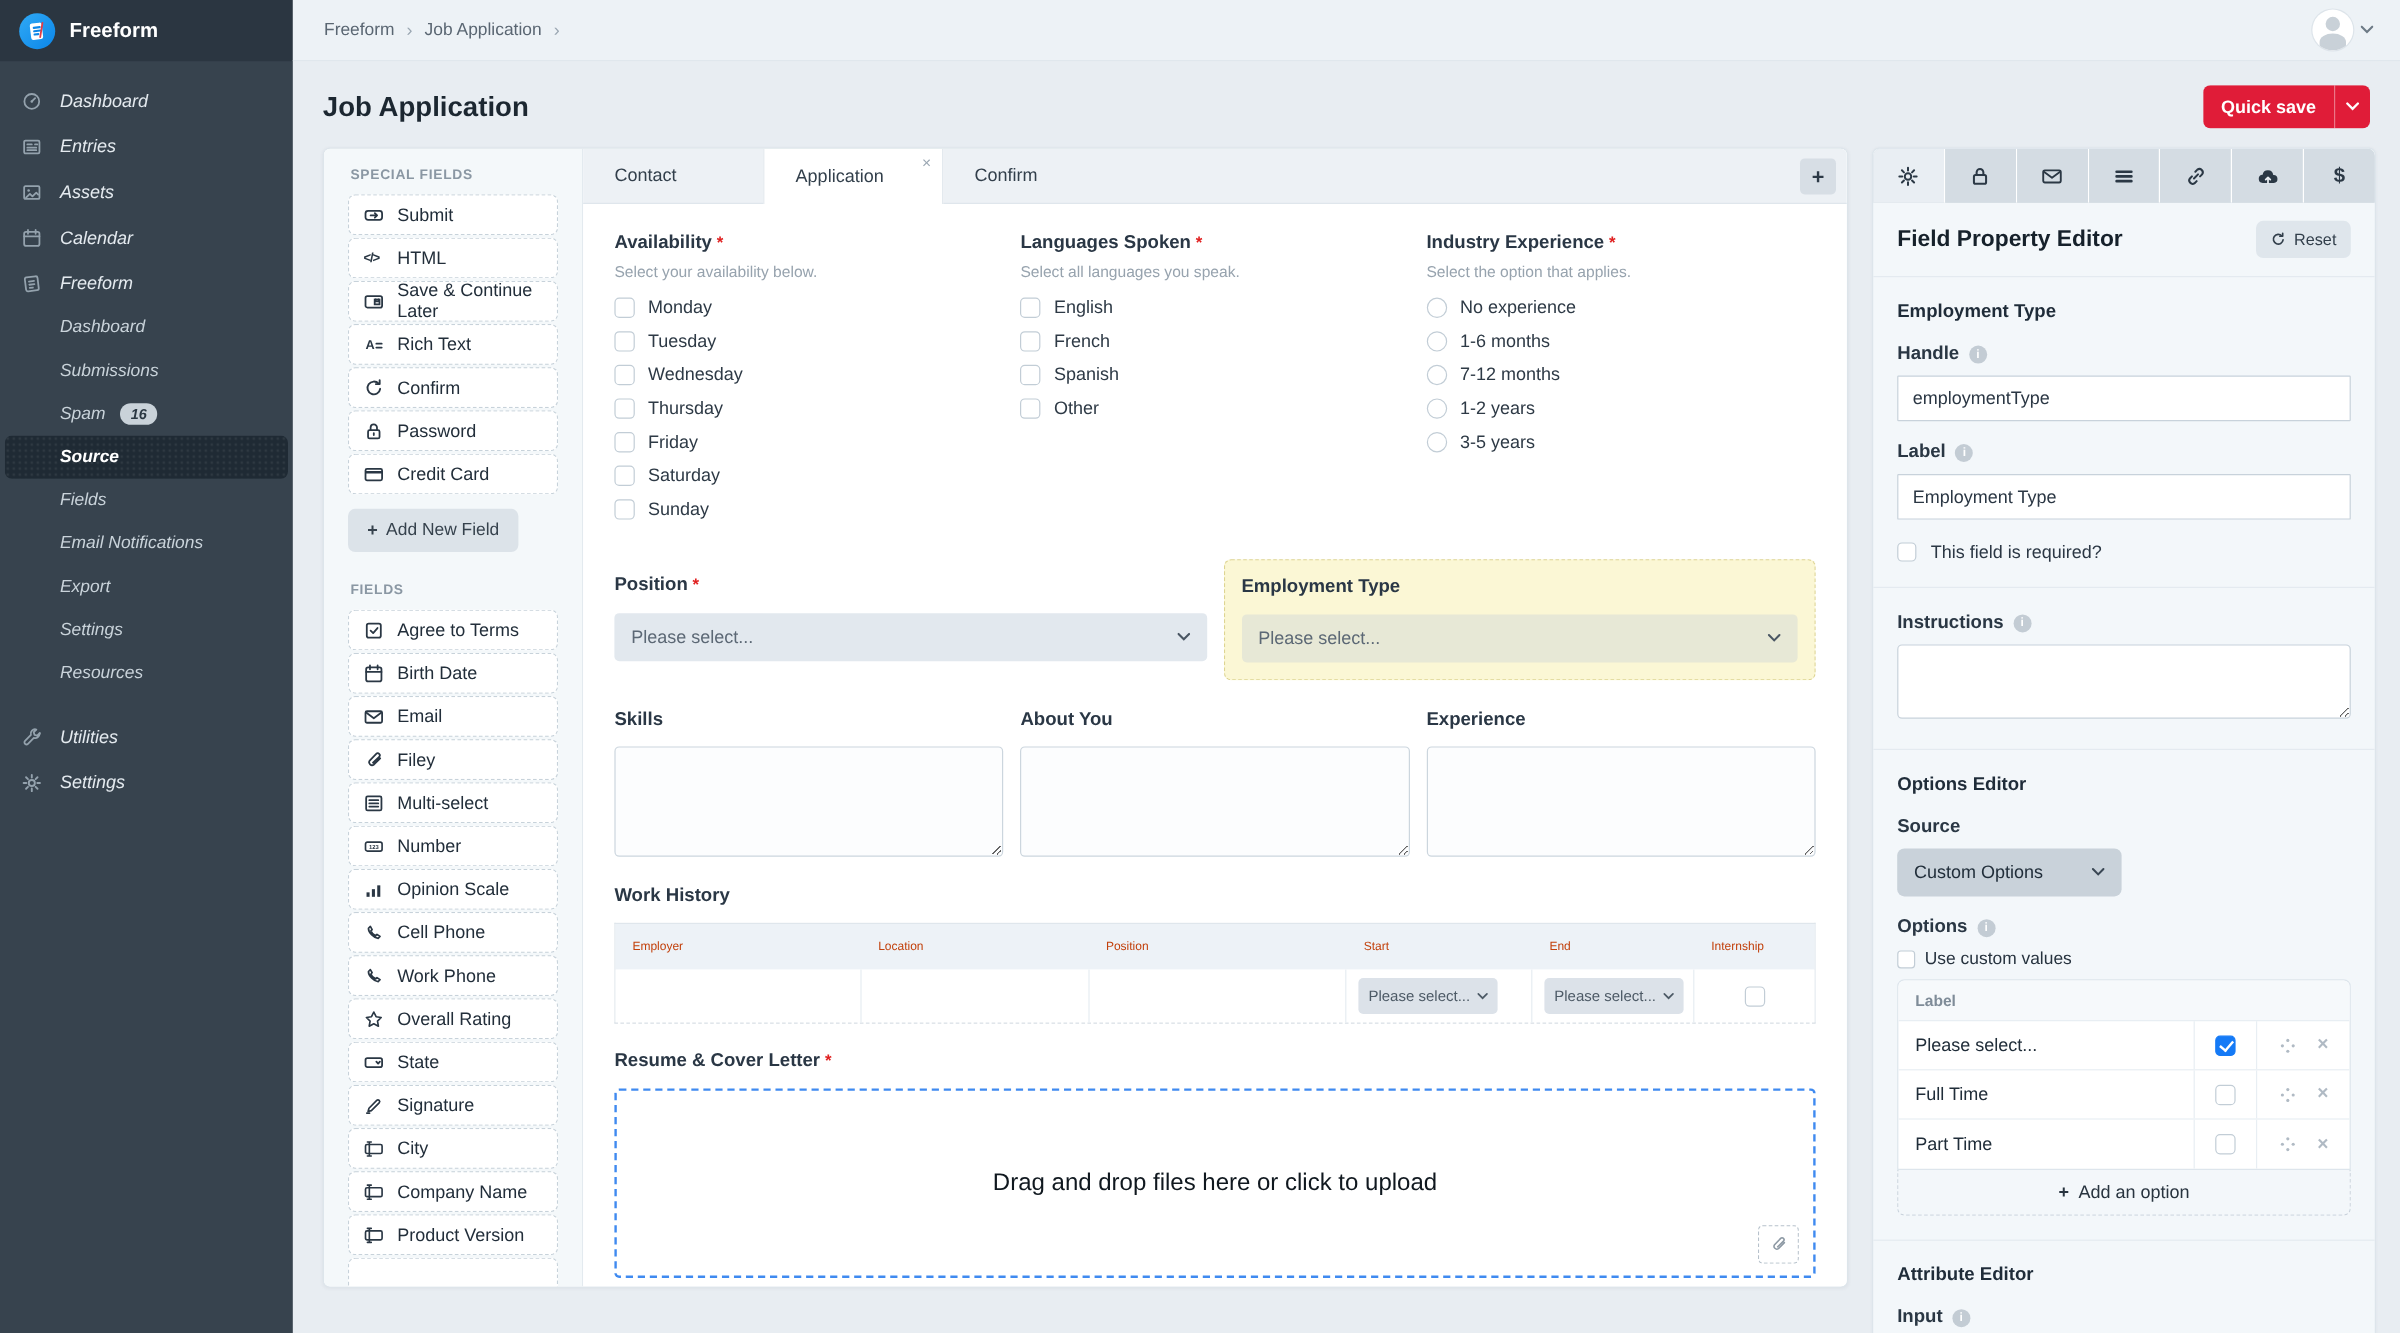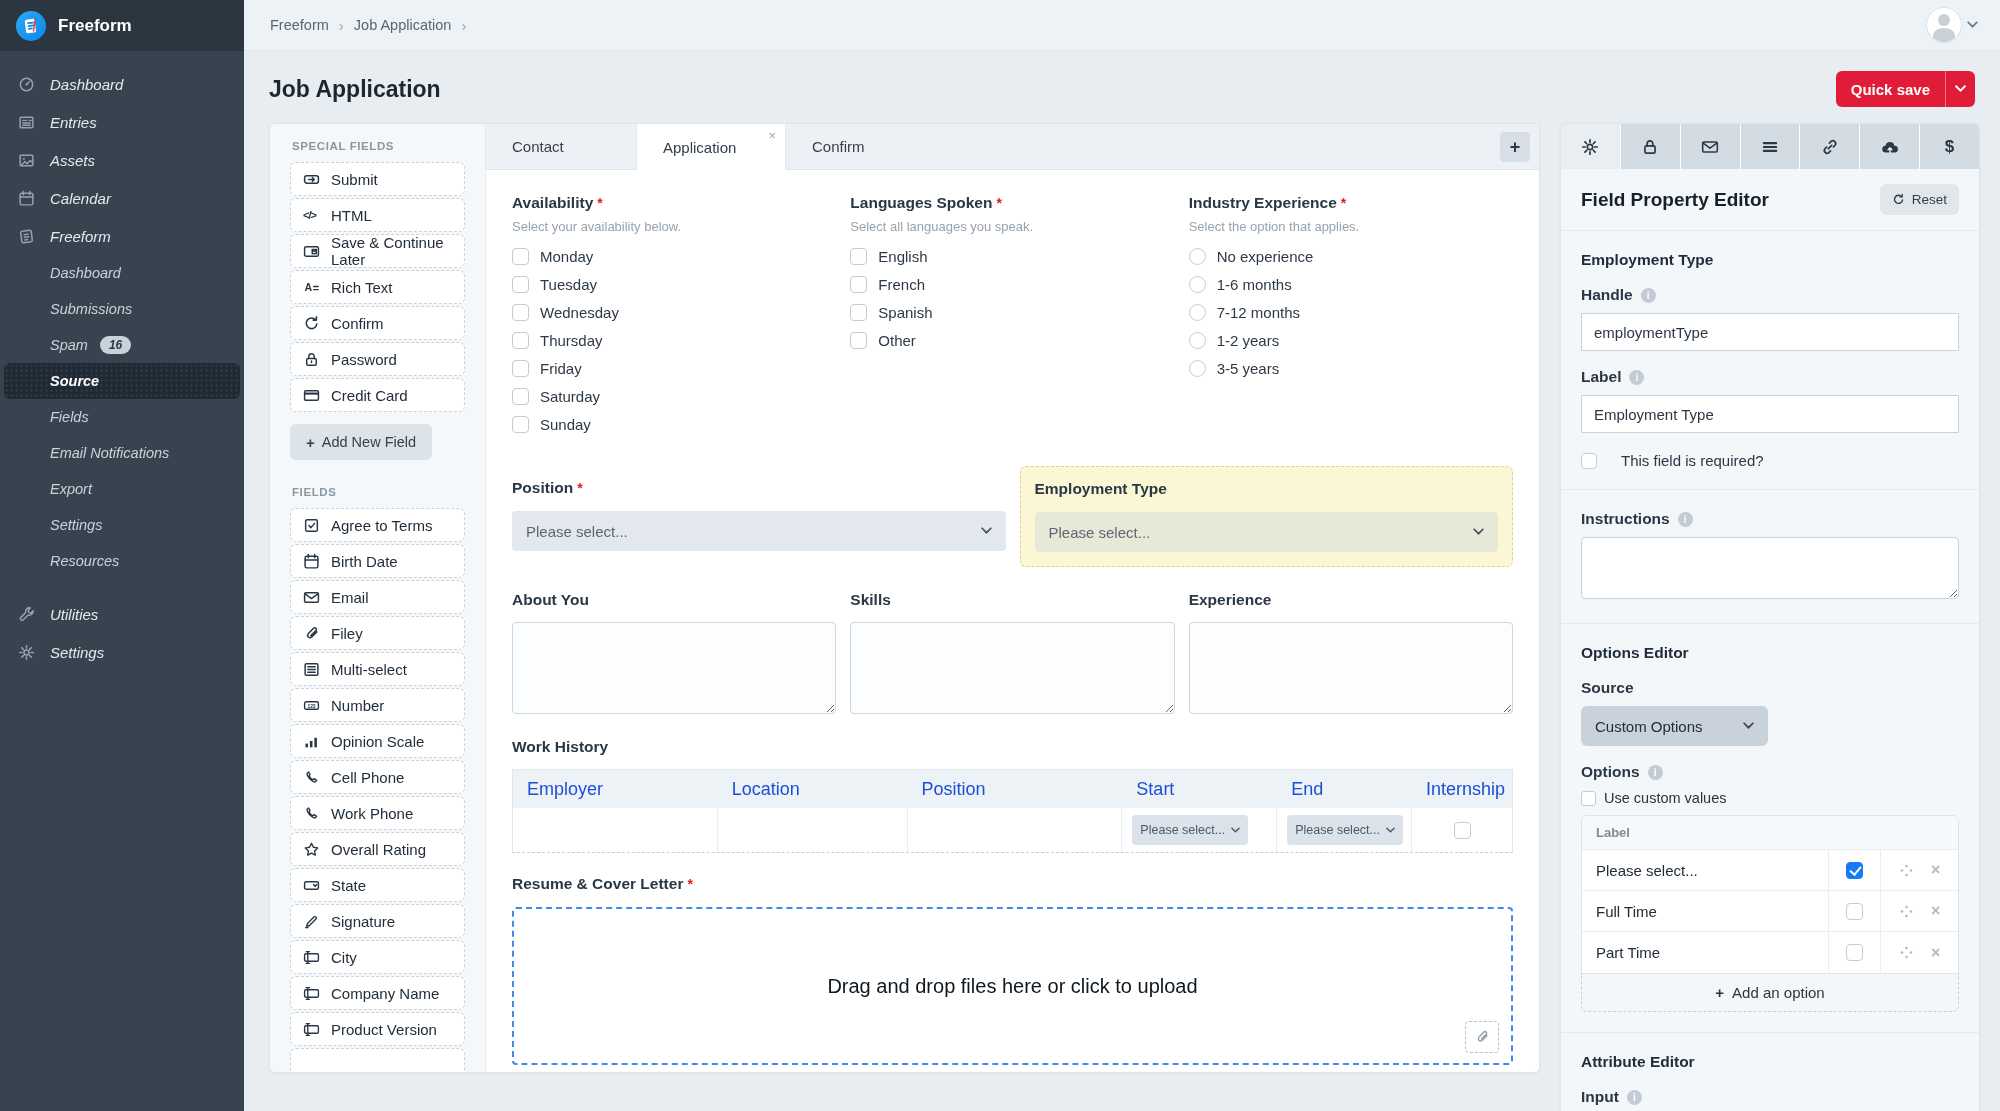--- a/index.html
+++ b/index.html
@@ -77,21 +77,21 @@
   .pos-group { padding-top:13px; }
   .pos-group .sel { margin-top:14px; }
   .hl-box { background:#fbf7d5; border:1px dashed #ddd492; border-radius:6px; padding:13px 14px 14px; }
   .hl-box .sel { margin-top:14px; background:#e7e8d6; }
 
   .ta-group textarea { display:block; width:100%; height:92px; margin-top:13px; background:#fcfdfe; border:1px solid #ccd6de; border-radius:4px; resize:both; font-family:inherit; font-size:14px; padding:8px; color:#2a3644; }
   .row-tas { margin-bottom:24px; }
 
   .wh-table { margin-top:13px; border:1px solid #dfe6ec; border-bottom:1px dashed #c3ced7; }
   .wh-head { display:flex; background:#edf2f7; height:38px; align-items:center; }
-  .wh-head > div { font-size:18px; color:#1d4ed8; padding-left:14px; }
+  .wh-head > div { font-size:10px; color:#c2410c; padding-left:14px; }
   .wh-row { display:flex; height:44px; align-items:center; background:#fff; }
   .wh-row > div { height:100%; display:flex; align-items:center; padding-left:10px; border-right:1px solid #e7edf2; }
   .wh-row > div:last-child { border-right:none; justify-content:center; padding-left:0; }
   .c1{width:20.5%;} .c2{width:19%;} .c3{width:21.5%;} .c4{width:15.5%;} .c5{width:13.5%;} .c6{flex:1;}
   .mini-sel { height:30px; width:116px; background:#dce2e9; border-radius:4px; display:flex; align-items:center; justify-content:space-between; padding:0 8px; font-size:12.5px; color:#4d5a66; cursor:pointer; }
   .mini-sel span { overflow:hidden; white-space:nowrap; text-overflow:ellipsis; }
   .mini-sel .chev { width:9px; height:7px; flex:none; margin-left:4px; }
 
   .resume-block { margin-top:2px; }
   .dropzone { margin-top:14px; height:158px; border:2px dashed #3f8af0; border-radius:4px; display:flex; align-items:center; justify-content:center; position:relative; background:#fff; cursor:pointer; }
@@ -109,21 +109,21 @@
   .ptab .dollar { font-size:17px; font-weight:bold; }
   .prop-head { flex:none; display:flex; align-items:center; justify-content:space-between; padding:15px 20px; border-bottom:1px solid #e4eaf0; }
   .prop-title { font-size:19px; font-weight:bold; color:#16212b; }
   .reset-btn { display:flex; align-items:center; gap:7px; background:#dfe6ec; border:none; border-radius:6px; height:31px; padding:0 12px; font-family:inherit; font-size:13.5px; color:#323f4b; cursor:pointer; }
   .reset-btn .ic { width:13px; height:13px; }
   .prop-body { padding:20px; flex:1; }
   .sec-h { font-size:15.5px; font-weight:bold; color:#1f2c39; }
   .p-label { display:flex; align-items:center; gap:8px; font-size:15.5px; font-weight:bold; color:#2a3744; margin:17px 0 9px; }
   .info { width:15px; height:15px; border-radius:50%; background:#c3ccd4; color:#fff; font-size:10px; font-weight:bold; display:inline-flex; align-items:center; justify-content:center; font-style:normal; }
   .txt-input { width:100%; height:38px; border:1px solid #c8d2db; border-radius:1px; background:#fff; padding:0 12px; font-family:inherit; font-size:15px; color:#2b3744; }
-  .req-row { display:flex; align-items:flex-end; gap:24px; margin-top:19px; }
+  .req-row { display:flex; align-items:flex-start; gap:12px; margin-top:19px; }
   .req-row .cb { width:16px; height:16px; }
   .req-row span { font-size:15px; color:#2b3744; }
   .divider { border:none; border-top:1px solid #e4eaf0; margin:20px -20px; }
   .p-textarea { width:100%; height:62px; border:1px solid #c8d2db; border-radius:4px; background:#fff; resize:both; font-family:inherit; font-size:14px; padding:8px; }
   .src-sel { margin-top:2px; width:187px; height:40px; background:#c9d2da; border-radius:6px; display:flex; align-items:center; justify-content:space-between; padding:0 14px; font-size:15px; color:#212e3a; cursor:pointer; }
   .src-sel .chev { width:11px; height:8px; color:#3a4754; }
   .ucv-row { display:flex; align-items:center; gap:8px; margin:4px 0 9px; }
   .ucv-row .cb { width:15px; height:15px; border-radius:3px; }
   .ucv-row span { font-size:14.5px; color:#27333f; }
   .opt-table { border:1px solid #dde5ec; border-radius:6px 6px 0 0; background:#fff; overflow:hidden; }
@@ -546,25 +546,25 @@
                   <span>Please select...</span>
                   <svg class="chev" viewBox="0 0 10 7" fill="none" stroke="currentColor" stroke-width="1.6" stroke-linecap="round">
                       <path d="m1 1 4 4 4-4"></path>
                     </svg>
                 </div>
               </div>
             </div>
 
             <div class="grid3 row-tas">
               <div class="ta-group">
+                <div class="f-label">Skills</div>
+                <textarea style=""></textarea>
+              </div>
+              <div class="ta-group">
                 <div class="f-label">About You</div>
-                <textarea style=""></textarea>
-              </div>
-              <div class="ta-group">
-                <div class="f-label">Skills</div>
                 <textarea style=""></textarea>
               </div>
               <div class="ta-group">
                 <div class="f-label">Experience</div>
                 <textarea style=""></textarea>
               </div>
             </div>
 
             <div>
               <div class="f-label">Work History</div>

